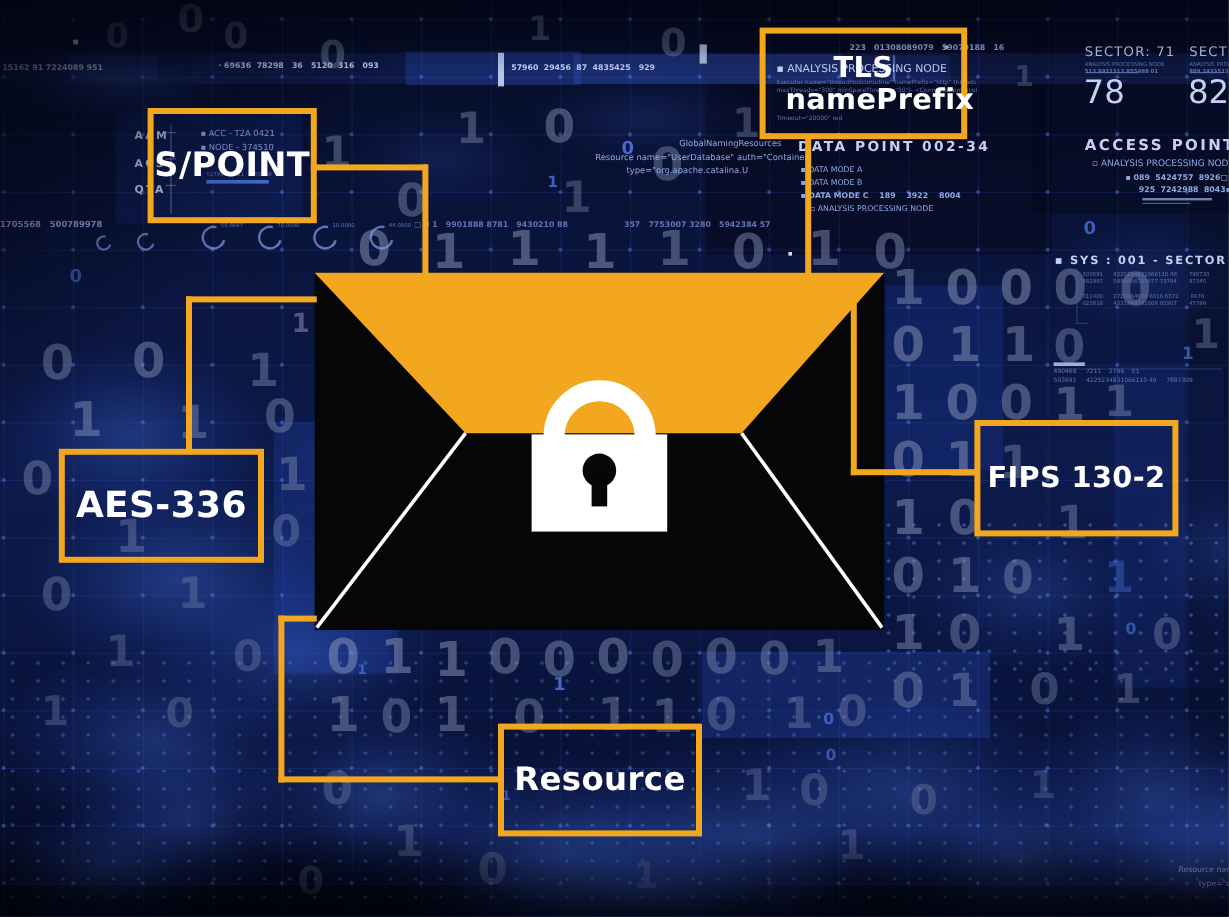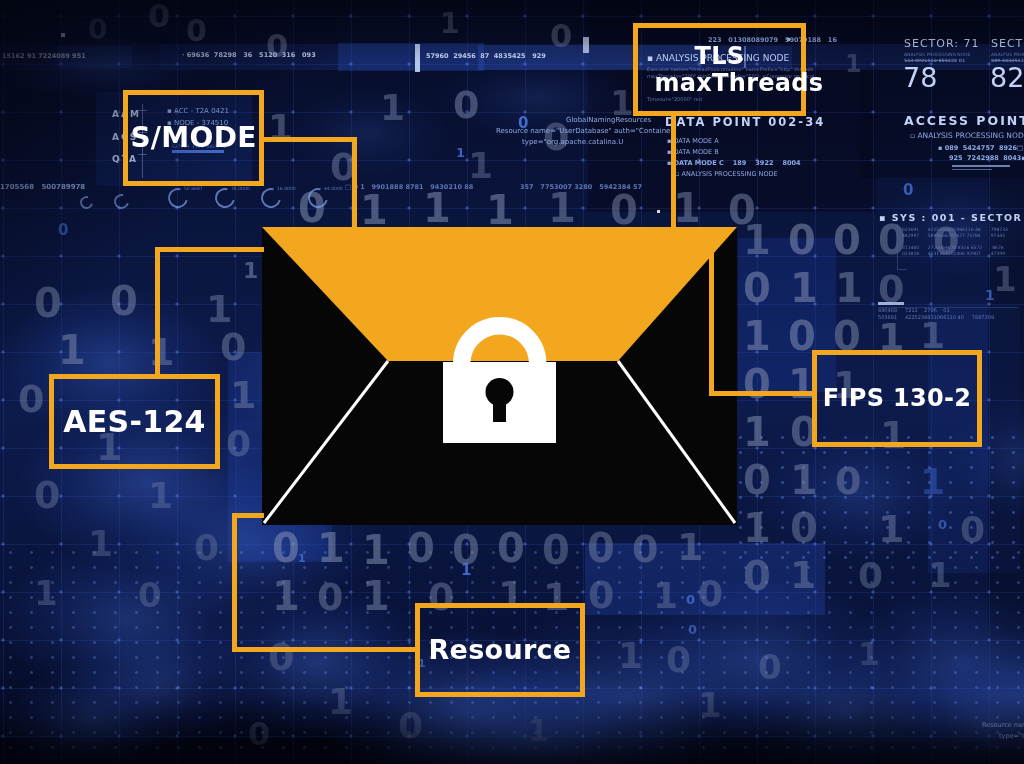--- a/index.html
+++ b/index.html
@@ -318,26 +318,26 @@
 <div class="conn" style="left:352px;top:137px;width:5px;height:92px;"></div>
 <div class="conn" style="left:155px;top:247px;width:5px;height:129px;"></div>
 <div class="conn" style="left:155px;top:247px;width:109px;height:5px;"></div>
 <div class="conn" style="left:709px;top:252px;width:5px;height:144px;"></div>
 <div class="conn" style="left:709px;top:391px;width:105px;height:5px;"></div>
 <div class="conn" style="left:232px;top:513px;width:32px;height:5px;"></div>
 <div class="conn" style="left:232px;top:513px;width:5px;height:139px;"></div>
 <div class="conn" style="left:232px;top:647px;width:185px;height:5px;"></div>
 
 <div class="callout" id="box-tls">
-  <span>TLS maxThreads</span>
+  <span>TLS namePrefix</span>
 </div>
 <div class="callout" id="box-smime">
-  <span>S/MODE</span>
+  <span>S/POINT</span>
 </div>
 <div class="callout" id="box-aes">
-  <span>AES-124</span>
+  <span>AES-336</span>
 </div>
 <div class="callout" id="box-fips">
   <span>FIPS 130-2</span>
 </div>
 <div class="callout" id="box-openpgp">
   <span>Resource</span>
 </div>
 
 </body></html>

